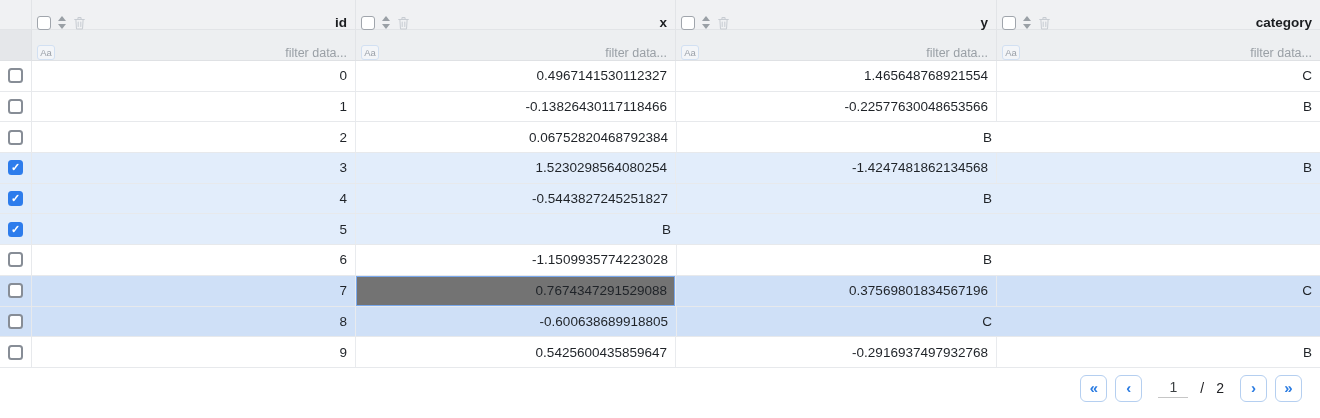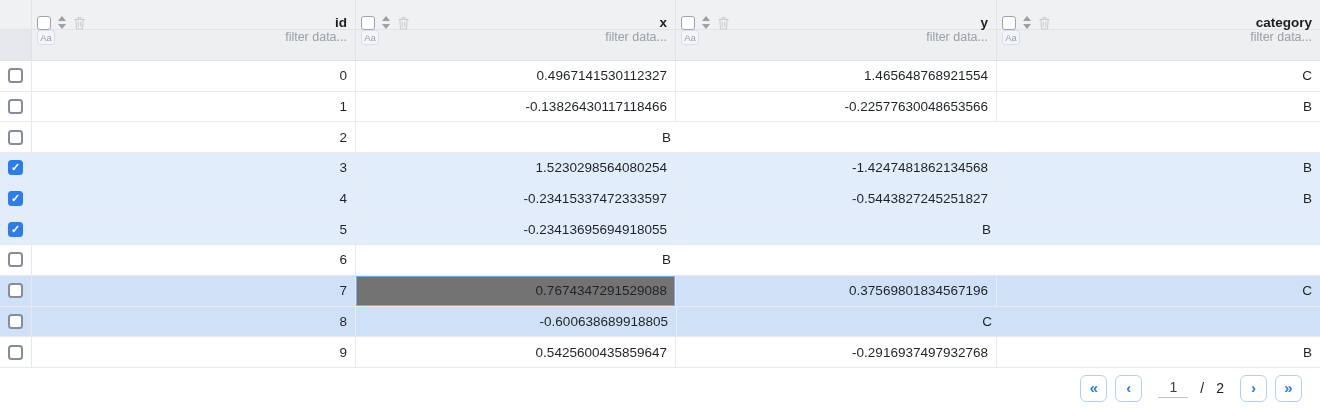--- a/index.html
+++ b/index.html
@@ -50,21 +50,21 @@
   .trash { display: flex; cursor: pointer; }
 
   
   .filter-row {
     display: flex; height: 31px;
     background: #edeff1;
     border-bottom: 1px solid #dfe1e4;
   }
   .filter-row .c-sel { background: #e5e7ea; border-right: 1px solid #dfe1e4; }
   .filter-cell {
-    display: flex; align-items: flex-start;
+    display: flex; align-items: flex-end;
     padding: 0 8px 0 5px;
     border-right: 1px solid #e2e4e7;
   }
   .filter-cell.col3 { border-right: none; }
   .aa-badge {
     width: 18px; height: 15px; flex: none;
     display: flex; align-items: center; justify-content: center;
     font-size: 9.5px; color: #9ba1a9;
     background: #f3f5f8;
     border: 1px solid #d2e0f2; border-radius: 3px;
@@ -249,57 +249,57 @@
         <div class="cell col1">-0.13826430117118466</div>
         <div class="cell col2">-0.22577630048653566</div>
         <div class="cell col3">B</div>
       </div>
 
   <div class="row">
     <div class="c-sel">
       <span class="row-cb"></span>
     </div>
   <div class="cell col0">2</div>
+        <div class="cell col2">0.06752820468792384</div>
         <div class="cell col3">B</div>
       </div>
 
   <div class="row sel-light">
     <div class="c-sel">
       <span class="row-cb checked"></span>
     </div>
   <div class="cell col0">3</div>
         <div class="cell col1">1.5230298564080254</div>
         <div class="cell col2">-1.4247481862134568</div>
         <div class="cell col3">B</div>
       </div>
 
   <div class="row sel-light">
     <div class="c-sel">
       <span class="row-cb checked"></span>
     </div>
   <div class="cell col0">4</div>
-        <div class="cell col1">-0.23415337472333597</div>
         <div class="cell col2">-0.5443827245251827</div>
         <div class="cell col3">B</div>
       </div>
 
   <div class="row sel-light">
     <div class="c-sel">
       <span class="row-cb checked"></span>
     </div>
   <div class="cell col0">5</div>
-        <div class="cell col1">-0.23413695694918055</div>
         <div class="cell col3">B</div>
       </div>
 
   <div class="row">
     <div class="c-sel">
       <span class="row-cb"></span>
     </div>
   <div class="cell col0">6</div>
+        <div class="cell col2">-1.1509935774223028</div>
         <div class="cell col3">B</div>
       </div>
 
   <div class="row sel-range">
     <div class="c-sel">
       <span class="row-cb"></span>
     </div>
   <div class="cell col0">7</div>
         <div class="cell col1 outlined">0.7674347291529088</div>
         <div class="cell col2">0.37569801834567196</div>

